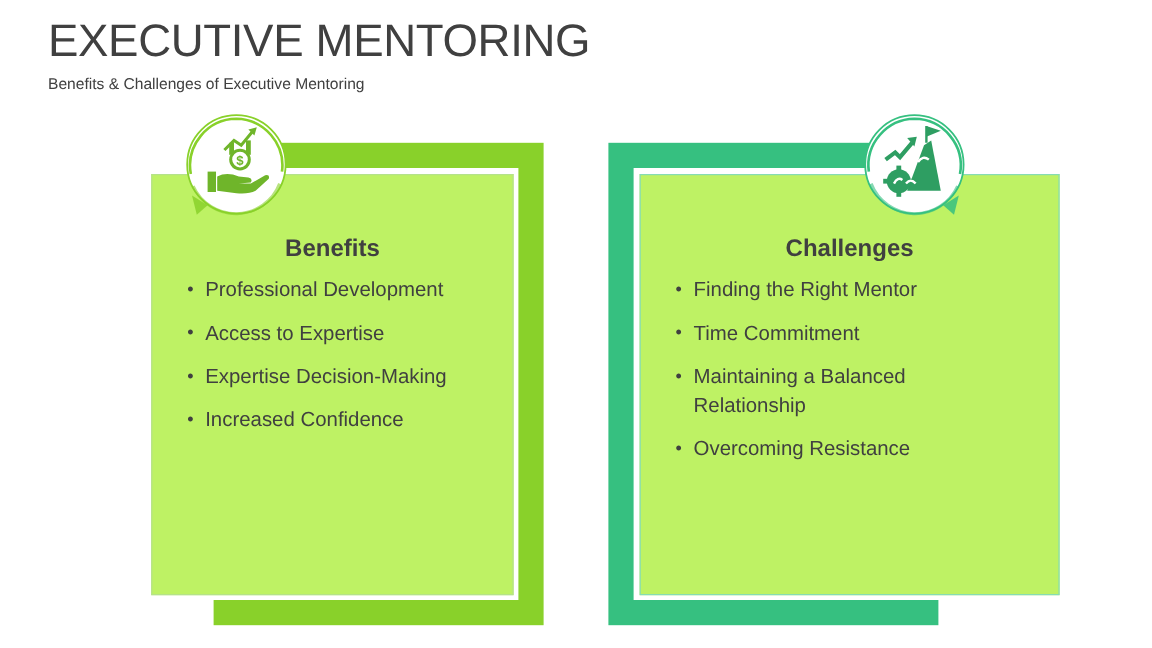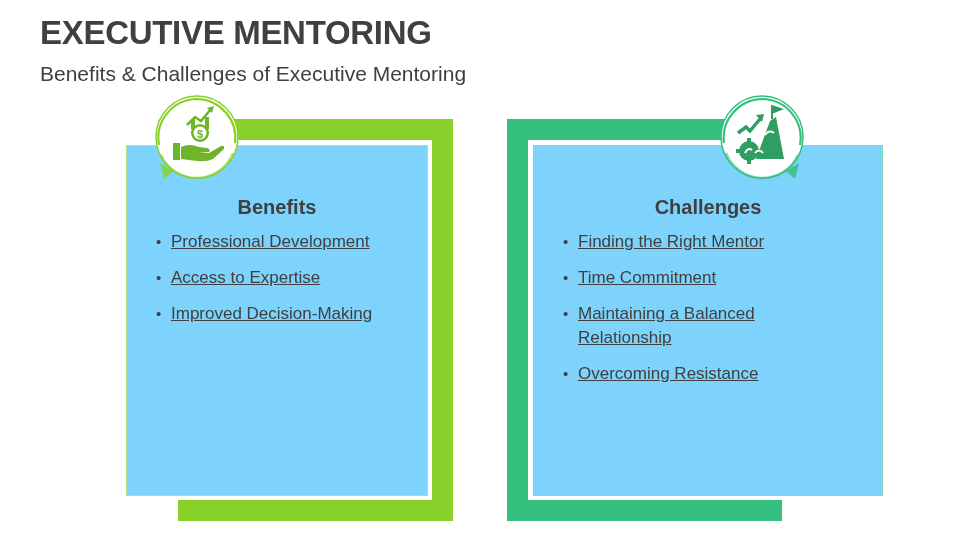--- a/index.html
+++ b/index.html
@@ -4,38 +4,38 @@
 <style>
   html, body { margin: 0; padding: 0; }
   body {
     width: 960px; height: 540px; position: relative; overflow: hidden;
     background: #ffffff;
     font-family: "Liberation Sans", "DejaVu Sans", sans-serif;
     color: #404040;
   }
   .title {
     position: absolute; left: 40px; top: 14px;
-    font-size: 33px; font-weight: bold; letter-spacing: -0.3px;
+    font-size: 38px; font-weight: normal; letter-spacing: -0.3px;
     color: #404040; white-space: nowrap;
   }
   .subtitle {
     position: absolute; left: 40px; top: 62px;
-    font-size: 21px; color: #404040; white-space: nowrap;
+    font-size: 13px; color: #404040; white-space: nowrap;
   }
   .block { position: absolute; }
   .white-cut { position: absolute; background: #ffffff; }
   .card {
-    position: absolute; background: #7dd3fc; box-sizing: border-box;
+    position: absolute; background: #bef264; box-sizing: border-box;
   }
   .card-heading {
     position: absolute; left: 0; right: 0; top: 50px;
     text-align: center; font-size: 20px; font-weight: bold; color: #404040;
   }
   .list {
-    position: absolute; top: 84px; margin: 0; padding: 0; list-style: none; text-decoration: underline;
+    position: absolute; top: 84px; margin: 0; padding: 0; list-style: none;
   }
   .list li {
     position: relative; padding-left: 15px; font-size: 17px; line-height: 24px;
     margin-bottom: 12px; color: #404040;
   }
   .list li::before {
     content: "•"; position: absolute; left: 0; top: 0; font-size: 15px; color: #404040;
   }
   .badge {
     position: absolute; width: 100px; height: 100px;
@@ -48,21 +48,22 @@
 <div class="title">EXECUTIVE MENTORING</div>
 <div class="subtitle">Benefits &amp; Challenges of Executive Mentoring</div>
 
 <div class="block" style="left:178px; top:119px; width:275px; height:402px; background:#89d12a;"></div>
 <div class="white-cut" style="left:120px; top:140px; width:312px; height:360px;"></div>
 <div class="card" style="left:126px; top:145px; width:302px; height:351px; border:1.5px solid #b5e28a;">
   <div class="card-heading">Benefits</div>
   <ul class="list" style="left:29px; width:260px;">
     <li>Professional Development</li>
     <li>Access to Expertise</li>
-    <li>Improved Decision-Making</li>
+    <li>Expertise Decision-Making</li>
+    <li>Increased Confidence</li>
   </ul>
 </div>
 
 <div class="badge" style="left:147px; top:87px;">
   <svg width="100" height="100" viewBox="0 0 100 100">
     <circle cx="50" cy="50" r="41" fill="#ffffff" stroke="#89d12a" stroke-width="1.5"></circle>
     <path d="M 14 68 A 39 39 0 0 0 86 66" fill="none" stroke="#89d12a" stroke-width="2.5" opacity="0.6"></path>
     <path d="M 12 58 A 39 39 0 0 1 50 12 A 39 39 0 0 1 88 56" fill="none" stroke="#89d12a" stroke-width="2.2"></path>
     <polygon points="13,76 26,84 17,92" fill="#89d12a" opacity="0.85"></polygon>
 

